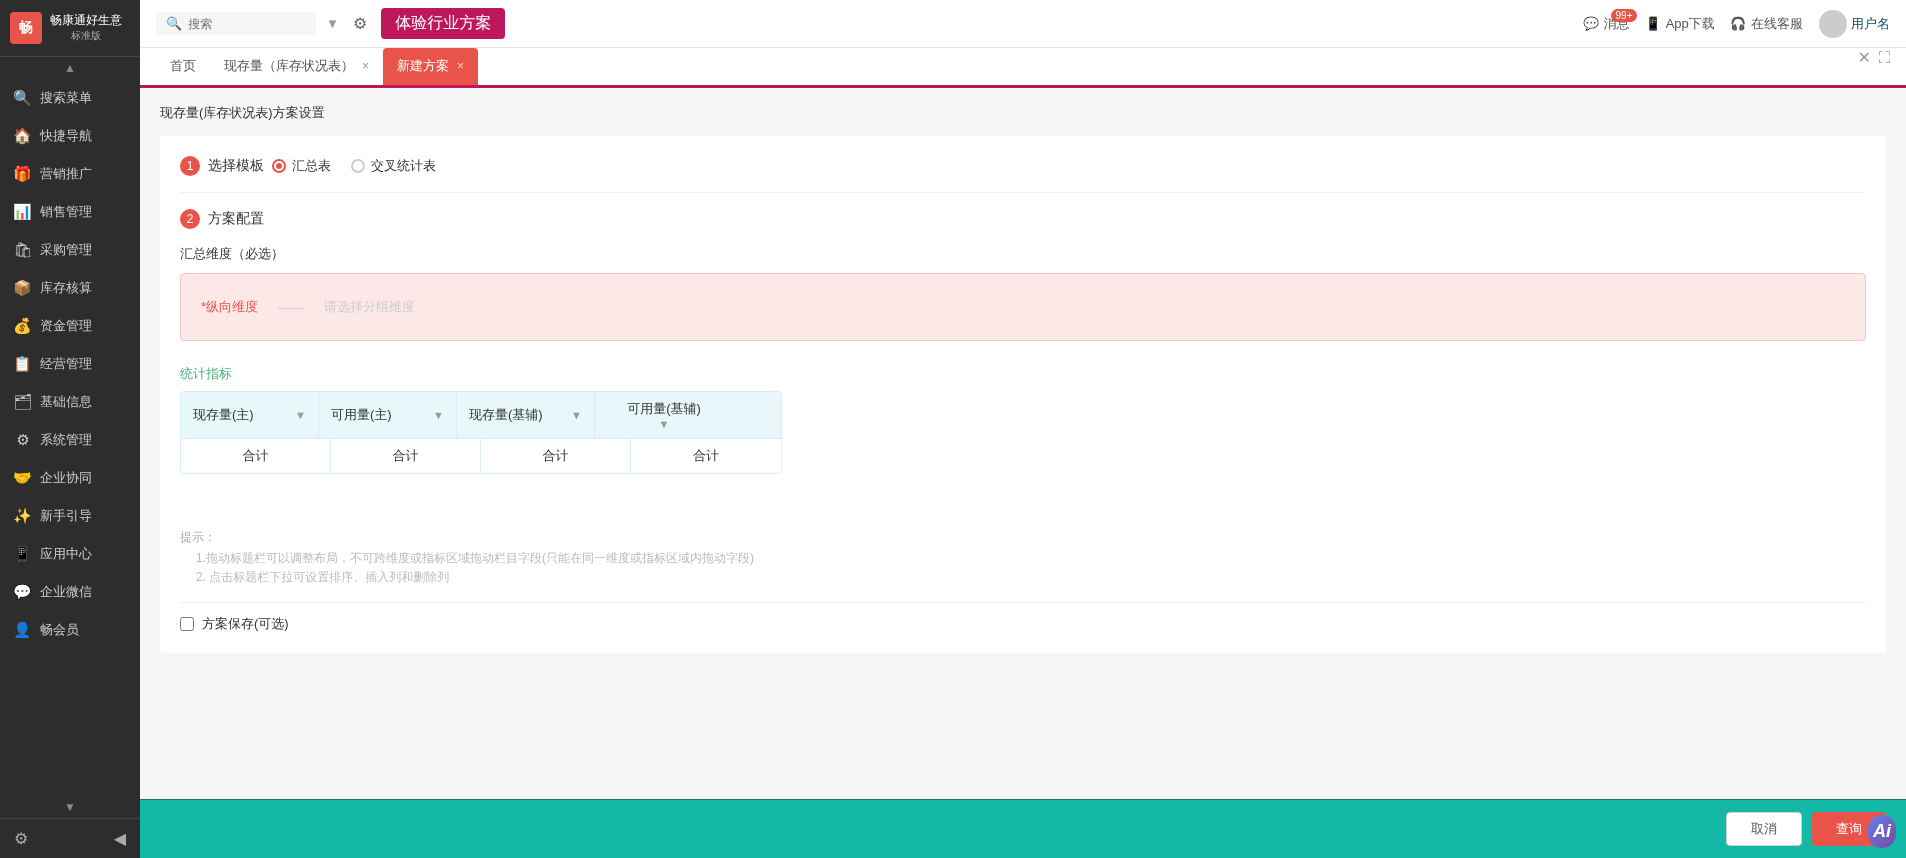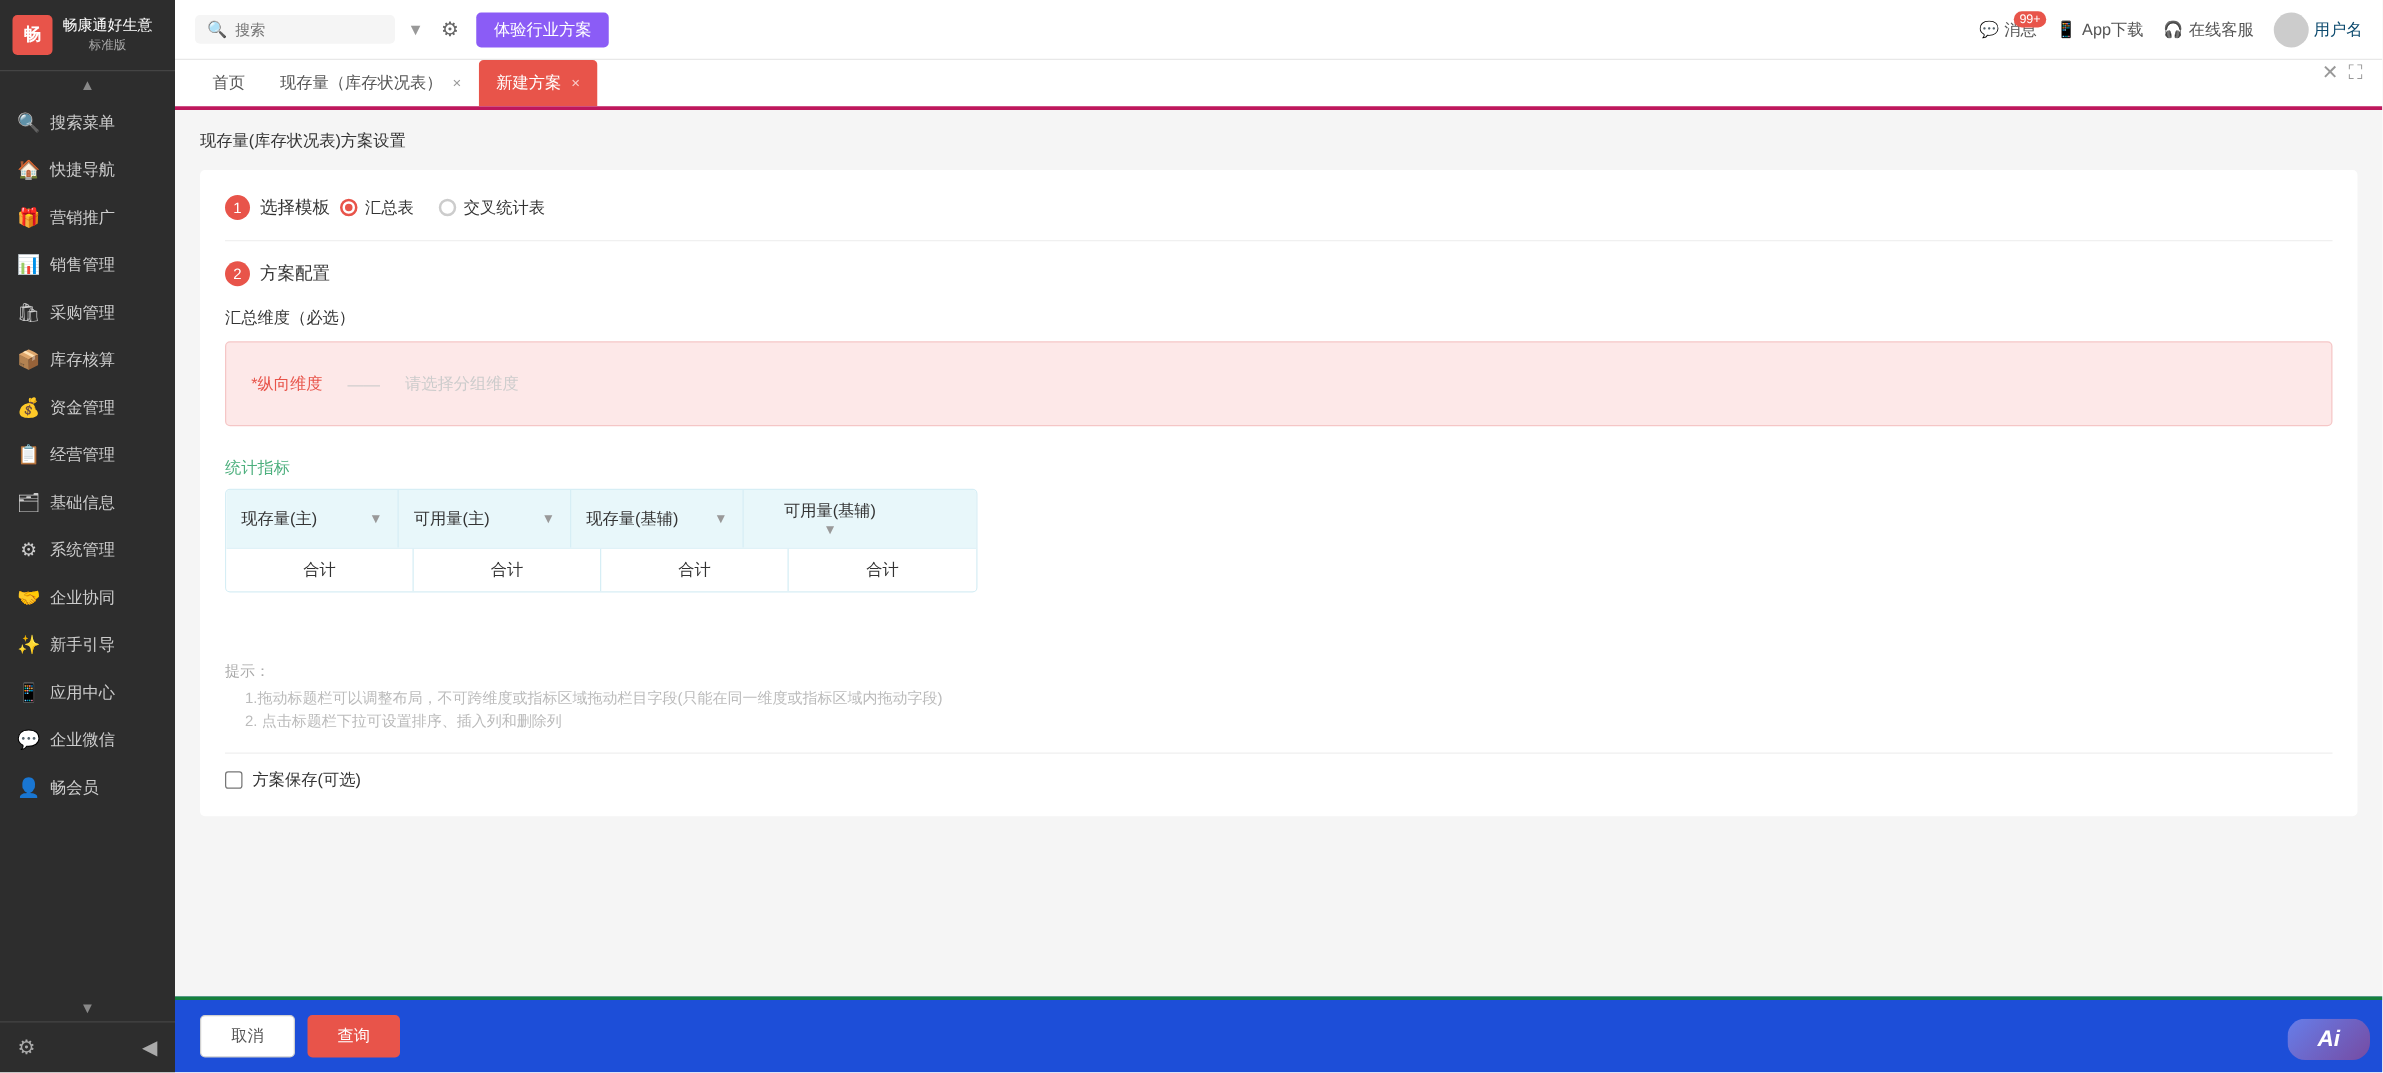--- a/index.html
+++ b/index.html
@@ -90,26 +90,26 @@
       border: none;
       background: transparent;
       outline: none;
       font-size: 12px;
       width: 100px;
       color: #999;
     }
     .topbar-dropdown { font-size: 13px; color: #666; cursor: pointer; display: flex; align-items: center; gap: 4px; }
     .topbar-gear { font-size: 16px; color: #666; cursor: pointer; padding: 4px; }
     .topbar-btn-trial {
-      background: #8b5cf6;
+      background: #be185d;
       color: #fff;
       border: none;
       border-radius: 4px;
       padding: 5px 14px;
-      font-size: 13px;
+      font-size: 16px;
       cursor: pointer;
     }
     .topbar-right { margin-left: auto; display: flex; align-items: center; gap: 16px; }
     .topbar-right-item { display: flex; align-items: center; gap: 4px; color: #555; font-size: 13px; cursor: pointer; position: relative; }
     .badge {
       background: #e8544a;
       color: #fff;
       border-radius: 10px;
       font-size: 10px;
       padding: 1px 5px;
@@ -307,26 +307,26 @@
       gap: 8px;
       margin-top: 16px;
       padding: 12px 20px;
       background: #fff;
       border-top: 1px solid #f0f0f0;
     }
     .save-checkbox { width: 14px; height: 14px; border: 1px solid #ccc; border-radius: 2px; cursor: pointer; }
     .save-label { font-size: 13px; color: #333; }
 
     .footer-bar {
-      background: #1d4ed8;
+      background: #14b8a6;
       padding: 12px 20px;
       display: flex;
-      justify-content: flex-start;
+      justify-content: flex-end;
       gap: 10px;
-      border-top: 3px solid #15803d;
+      border-top: 1px solid #15803d;
       flex-shrink: 0;
     }
     .btn-cancel {
       background: #fff;
       border: 1px solid #d0d0d0;
       color: #555;
       border-radius: 4px;
       padding: 7px 24px;
       font-size: 13px;
       cursor: pointer;
@@ -342,21 +342,21 @@
     }
 
     
     .ai-badge {
       position: fixed;
       bottom: 10px;
       right: 10px;
       background: linear-gradient(135deg, #667eea, #764ba2);
       color: #fff;
       border-radius: 14px;
-      padding: 6px 24px;
+      padding: 6px 5px;
       font-size: 18px;
       font-weight: bold;
       font-style: italic;
       cursor: pointer;
       z-index: 100;
     }
   </style>
 </head>
 <body>
 

